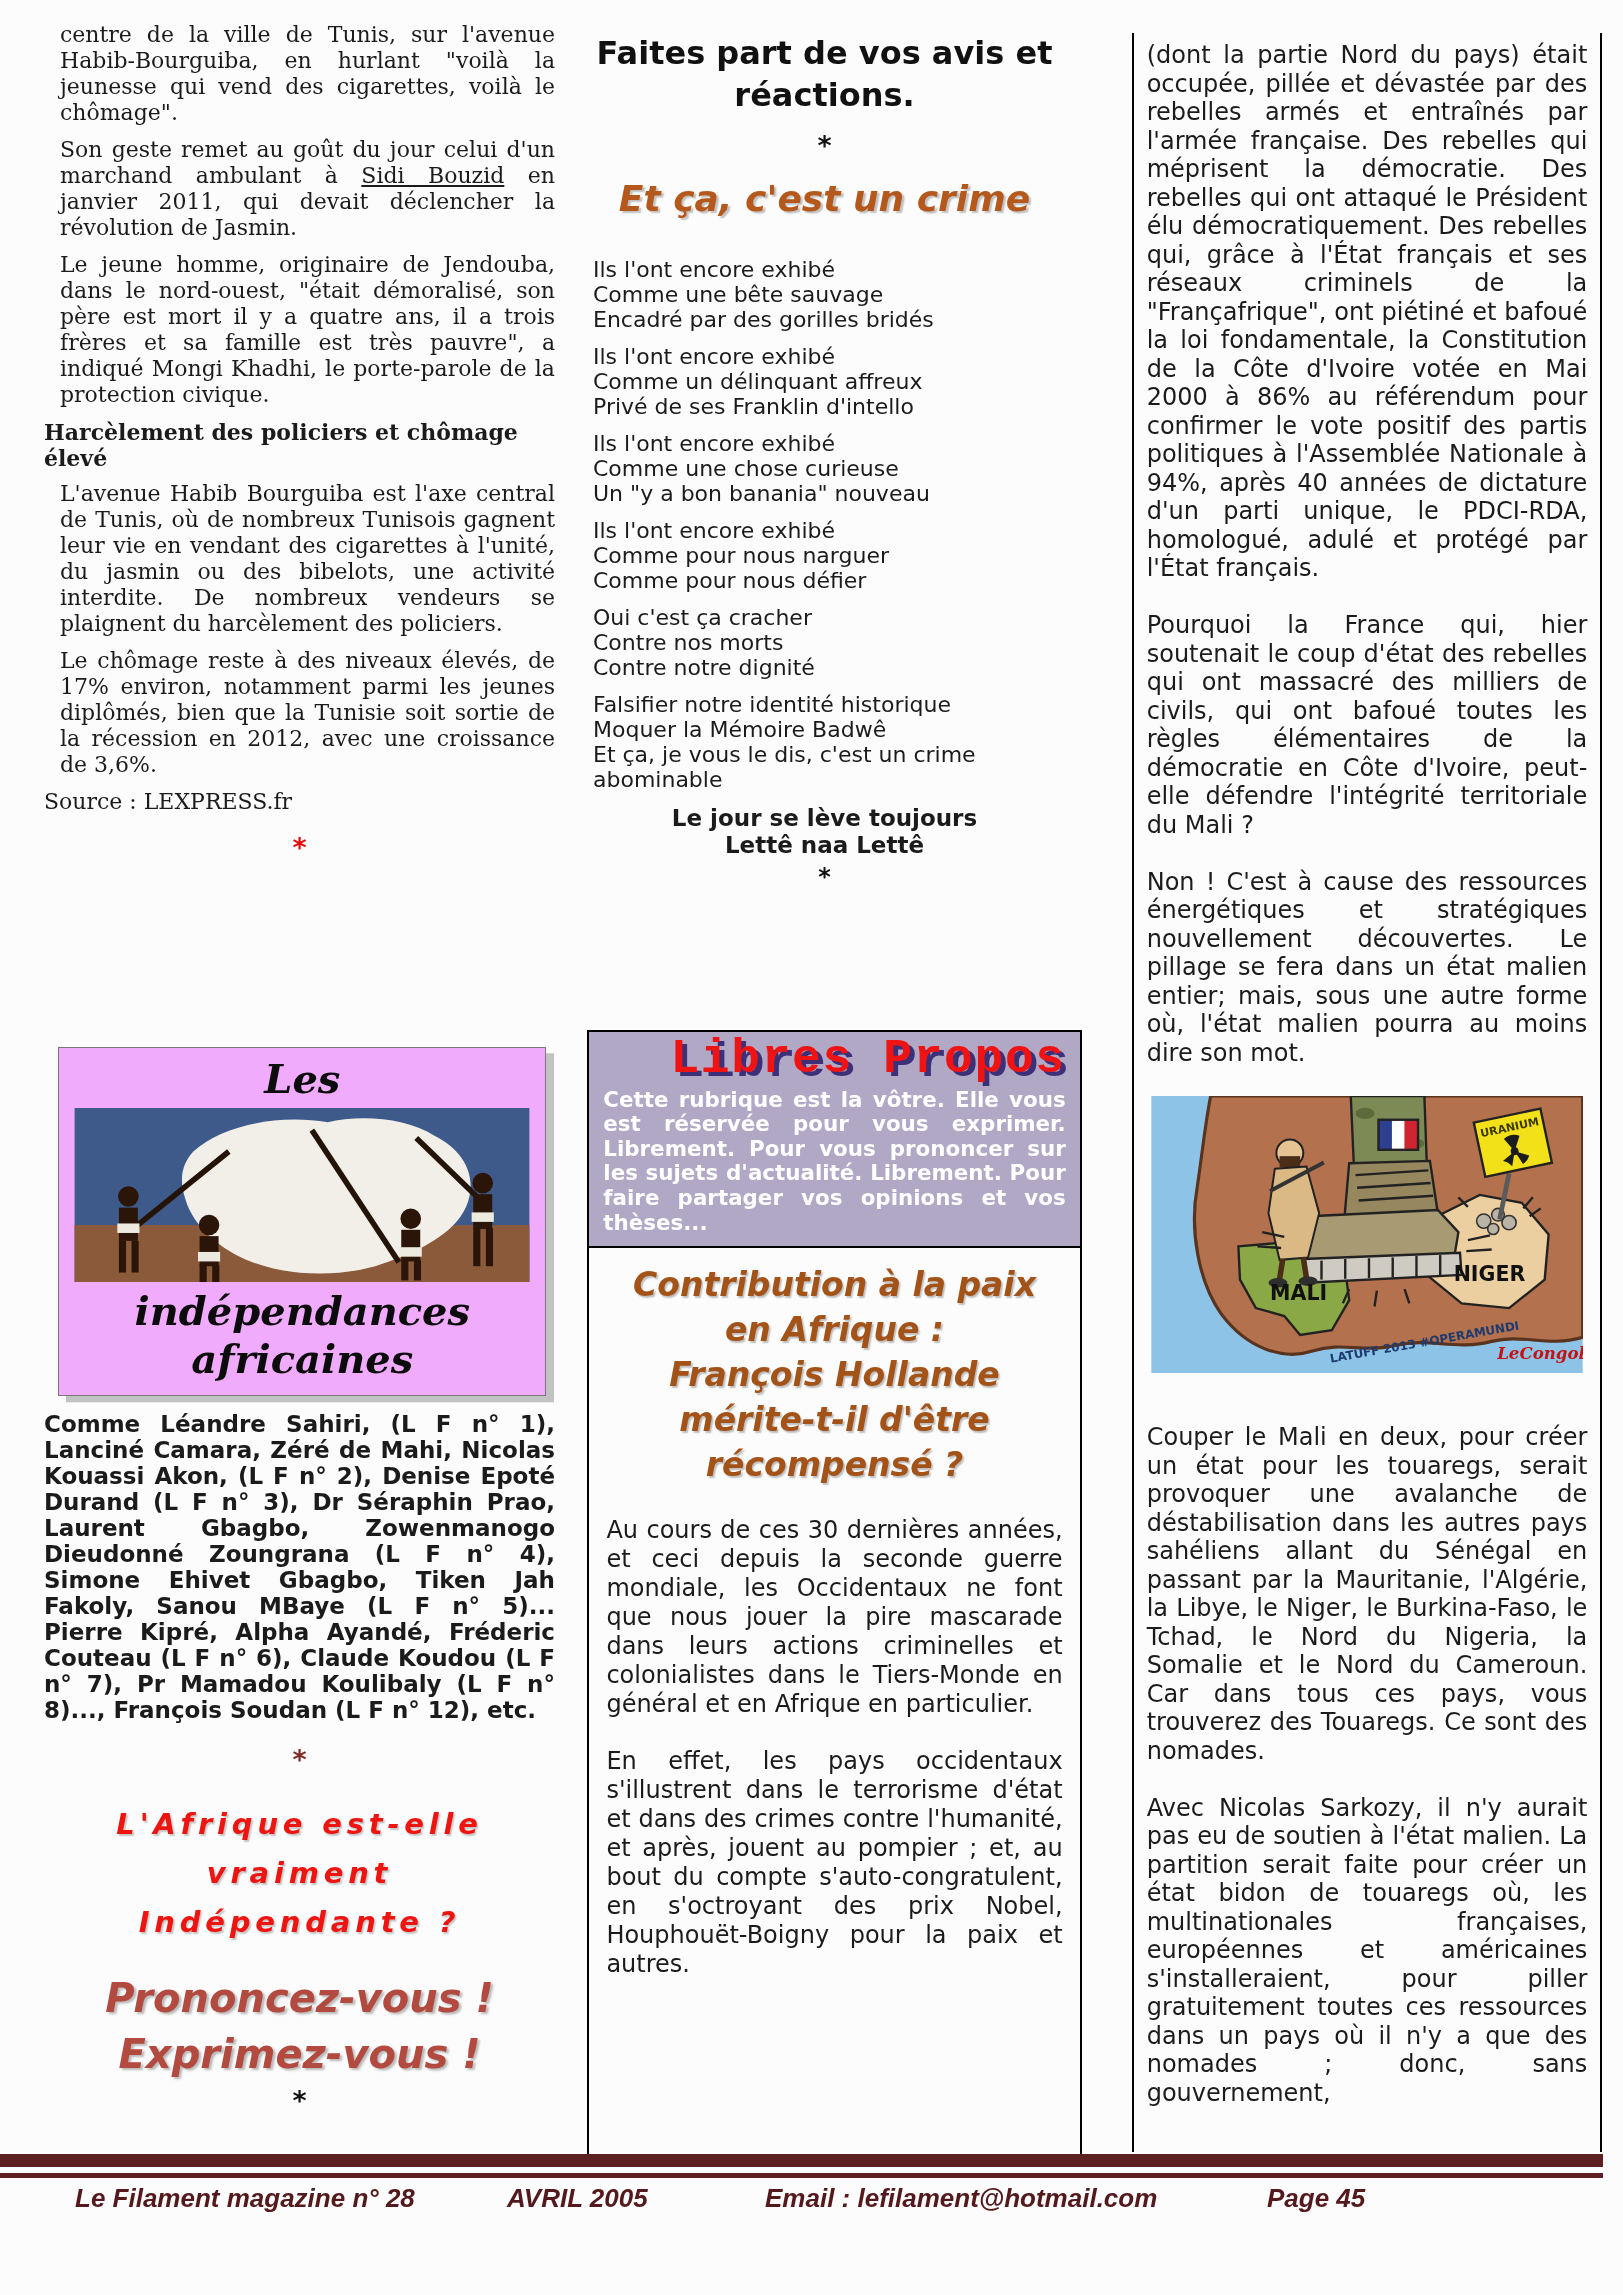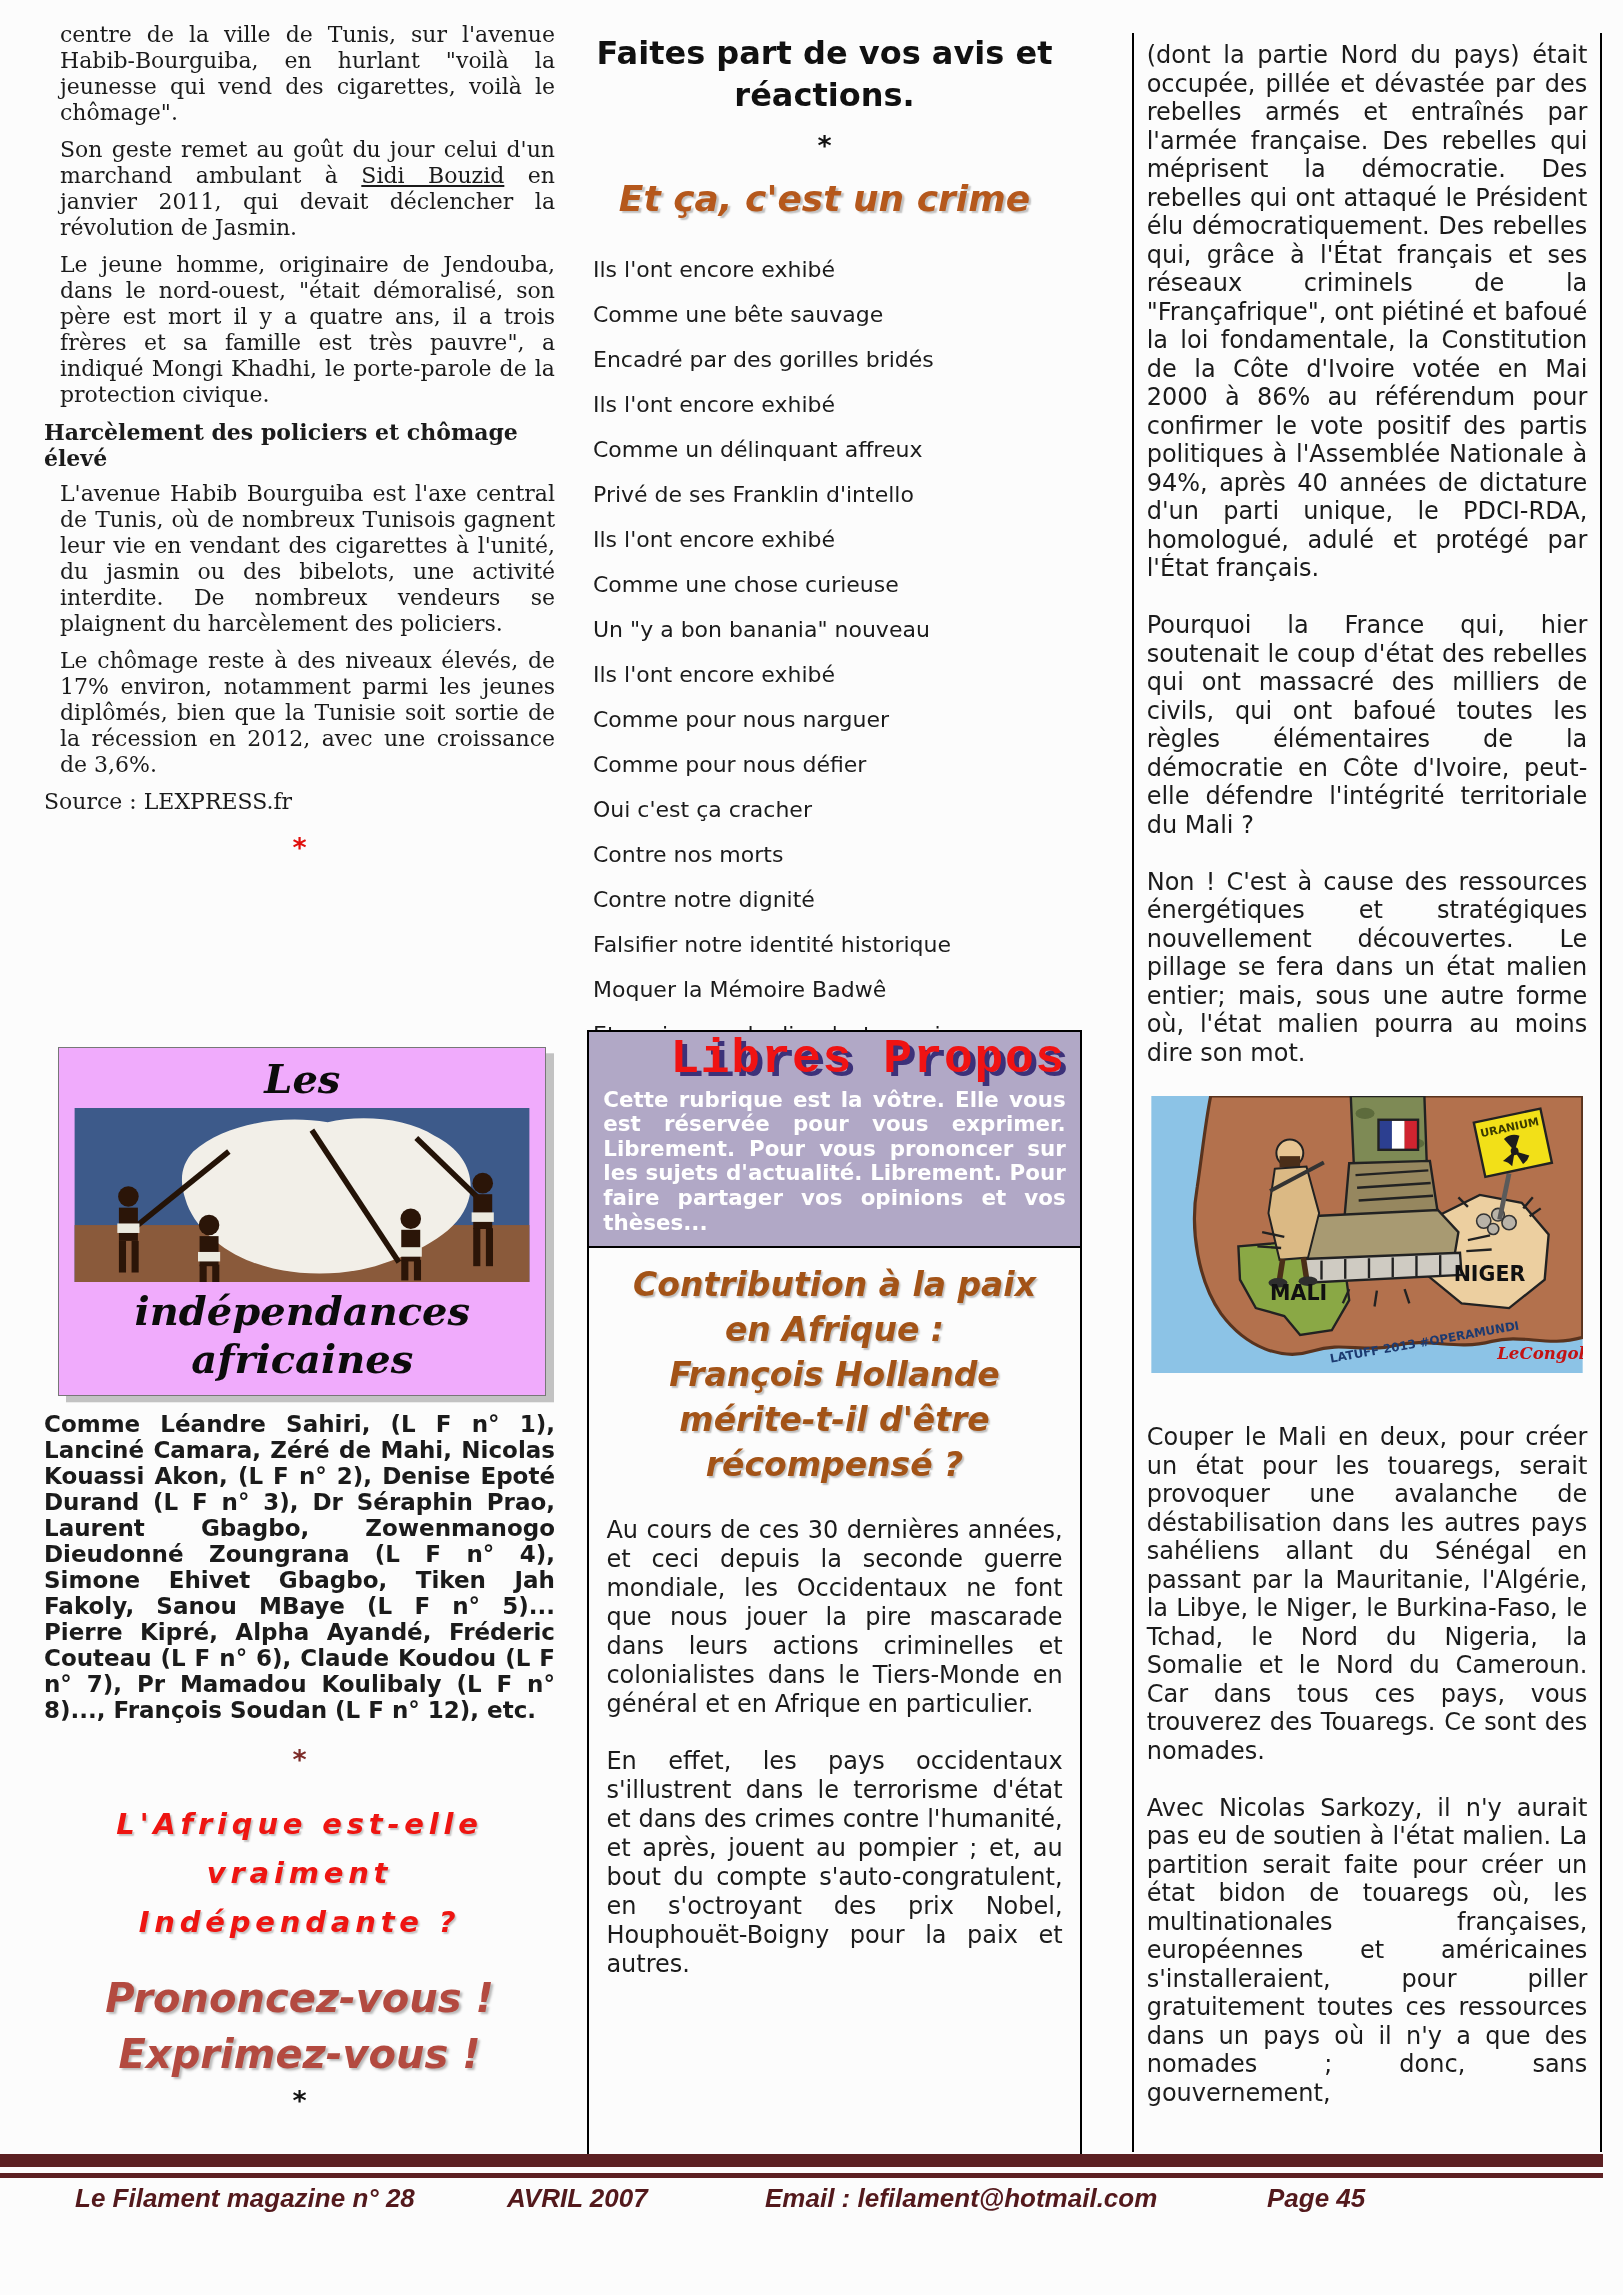--- a/index.html
+++ b/index.html
@@ -66,21 +66,21 @@
   .middle-top { position:absolute; left:563px; top:32px; width:523px; }
   .m-title { text-align:center; font-weight:bold; font-size:32px; line-height:42px; color:#111; }
   .m-title span { display:block; }
   .crime {
     text-align:center; font-weight:bold; font-style:italic;
     font-size:36px; line-height:41px; color:#b5581c;
     text-shadow:2.4px 2.4px 1.6px #c0c0c0; margin-top:17.4px;
   }
   .poem { margin:38px 0 0 30px; font-size:22px; line-height:25px; text-align:left; }
   .poem .stanza { margin-bottom:12px; }
-  .poem .pl { display:block;margin-top:20px; }
+  .poem .pl { display:block; }
   .closing { text-align:center; font-weight:bold; font-size:23px; line-height:27px; margin-top:12.7px; }
   .closing span { display:block; }
 
   .middle-box {
     position:absolute; left:587px; top:1030px;
     width:491px; height:1130px;
     border-left:2.4px solid #000; border-right:2.4px solid #000;
   }
   .purple {
     background:#b1a8c6;
@@ -339,17 +339,17 @@
 
     <p>Couper le Mali en deux, pour créer un état pour les touaregs, serait provoquer une avalanche de déstabilisation dans les autres pays sahéliens allant du Sénégal en passant par la Mauritanie, l'Algérie, la Libye, le Niger, le Burkina-Faso, le Tchad, le Nord du Nigeria, la Somalie et le Nord du Cameroun. Car dans tous ces pays, vous trouverez des Touaregs. Ce sont des nomades.</p>
     <p>Avec Nicolas Sarkozy, il n'y aurait pas eu de soutien à l'état malien. La partition serait faite pour créer un état bidon de touaregs où, les multinationales françaises, européennes et américaines s'installeraient, pour piller gratuitement toutes ces ressources dans un pays où il n'y a que des nomades ; donc, sans gouvernement,</p>
   </div>
 </div>
 
 <div class="fbar1"></div>
 <div class="fbar2"></div>
 <div class="footer-row">
   <span class="f1">Le Filament magazine n° 28</span>
-  <span class="f2">AVRIL 2007</span>
+  <span class="f2">AVRIL 2005</span>
   <span class="f3">Email : lefilament@hotmail.com</span>
   <span class="f4">Page 45</span>
 </div>
 
 
 </body></html>

